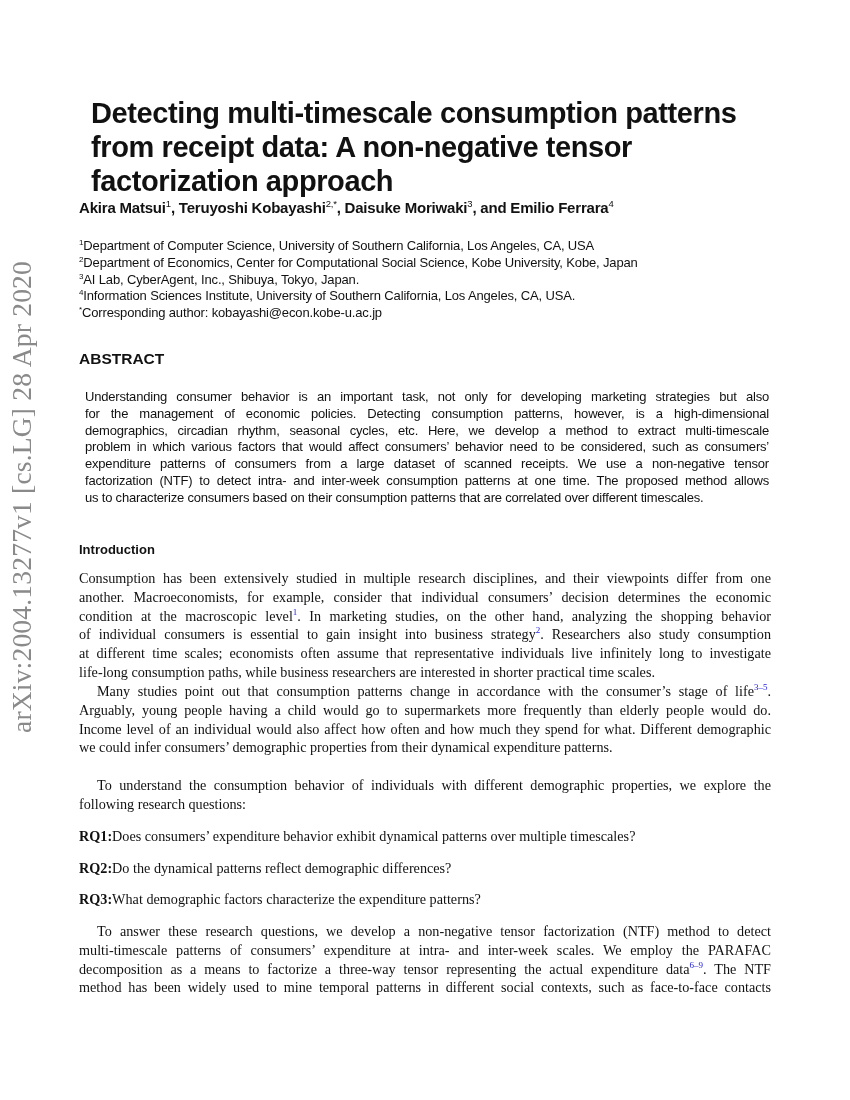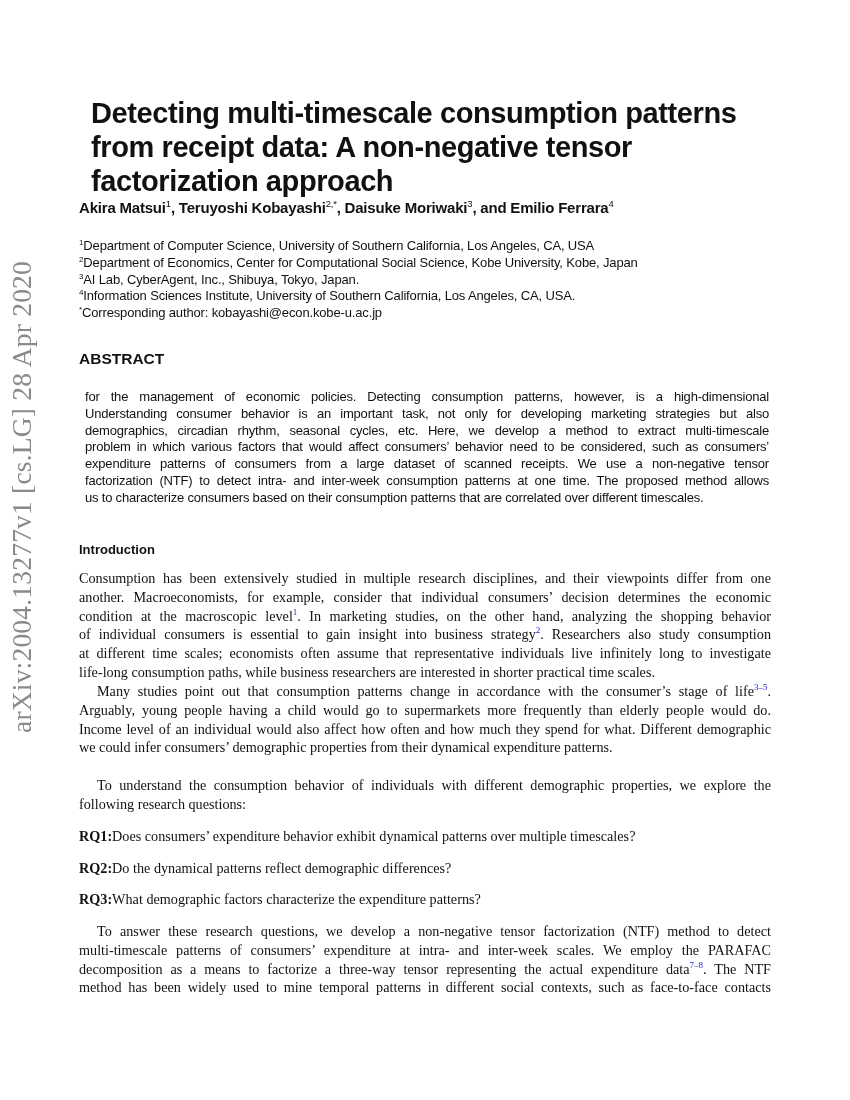--- a/index.html
+++ b/index.html
@@ -88,22 +88,22 @@
 <div class="affiliations">
   <div><sup>1</sup><span>Department of Computer Science, University of Southern California, Los Angeles, CA, USA</span></div>
   <div><sup>2</sup><span>Department of Economics, Center for Computational Social Science, Kobe University, Kobe, Japan</span></div>
   <div><sup>3</sup><span>AI Lab, CyberAgent, Inc., Shibuya, Tokyo, Japan.</span></div>
   <div><sup>4</sup><span>Information Sciences Institute, University of Southern California, Los Angeles, CA, USA.</span></div>
   <div><sup>*</sup><span>Corresponding author: kobayashi@econ.kobe-u.ac.jp</span></div>
 </div>
 
 <h2 class="abstract-heading">ABSTRACT</h2>
 <div class="abstract-body">
+  <span class="line">Understanding consumer behavior is an important task, not only for developing marketing strategies but also</span>
   <span class="line">for the management of economic policies.  Detecting consumption patterns, however, is a high-dimensional</span>
-  <span class="line">Understanding consumer behavior is an important task, not only for developing marketing strategies but also</span>
   <span class="line">demographics, circadian rhythm, seasonal cycles, etc.  Here, we develop a method to extract multi-timescale</span>
   <span class="line">problem in which various factors that would affect consumers’ behavior need to be considered, such as consumers’</span>
   <span class="line">expenditure patterns of consumers from a large dataset of scanned receipts.  We use a non-negative tensor</span>
   <span class="line">factorization (NTF) to detect intra- and inter-week consumption patterns at one time. The proposed method allows</span>
   <span class="line last">us to characterize consumers based on their consumption patterns that are correlated over different timescales.</span>
 </div>
 
 <h2 class="intro-heading">Introduction</h2>
 
 <div class="para" style="top:569px">
@@ -133,15 +133,15 @@
 <div class="rq" style="top:859px">
   <b>RQ2:</b><span>Do the dynamical patterns reflect demographic differences?</span>
 </div>
 <div class="rq" style="top:890px">
   <b>RQ3:</b><span>What demographic factors characterize the expenditure patterns?</span>
 </div>
 
 <div class="para" style="top:922px">
   <span class="line indent">To answer these research questions, we develop a non-negative tensor factorization (NTF) method to detect</span>
   <span class="line">multi-timescale patterns of consumers’ expenditure at intra- and inter-week scales.  We employ the PARAFAC</span>
-  <span class="line"><span>decomposition as a means to factorize a three-way tensor representing the actual expenditure data</span><sup class="cite">7–8</sup><span>. The NTF</span></span>
+  <span class="line"><span>decomposition as a means to factorize a three-way tensor representing the actual expenditure data</span><sup class="cite">6–9</sup><span>. The NTF</span></span>
   <span class="line">method has been widely used to mine temporal patterns in different social contexts, such as face-to-face contacts</span>
 </div>
 
 </body></html>

